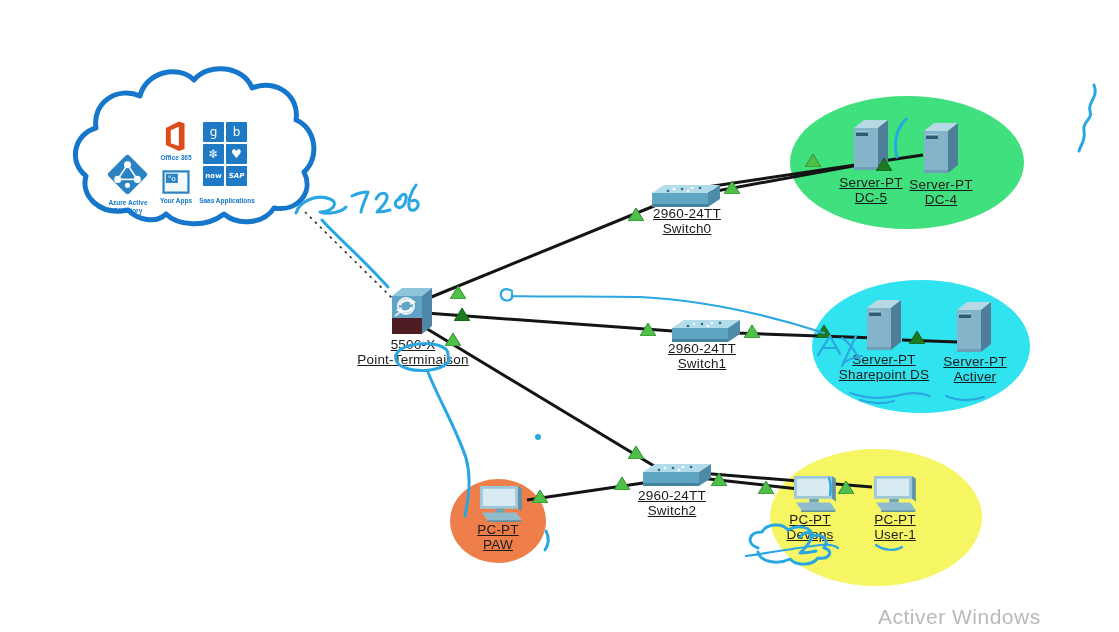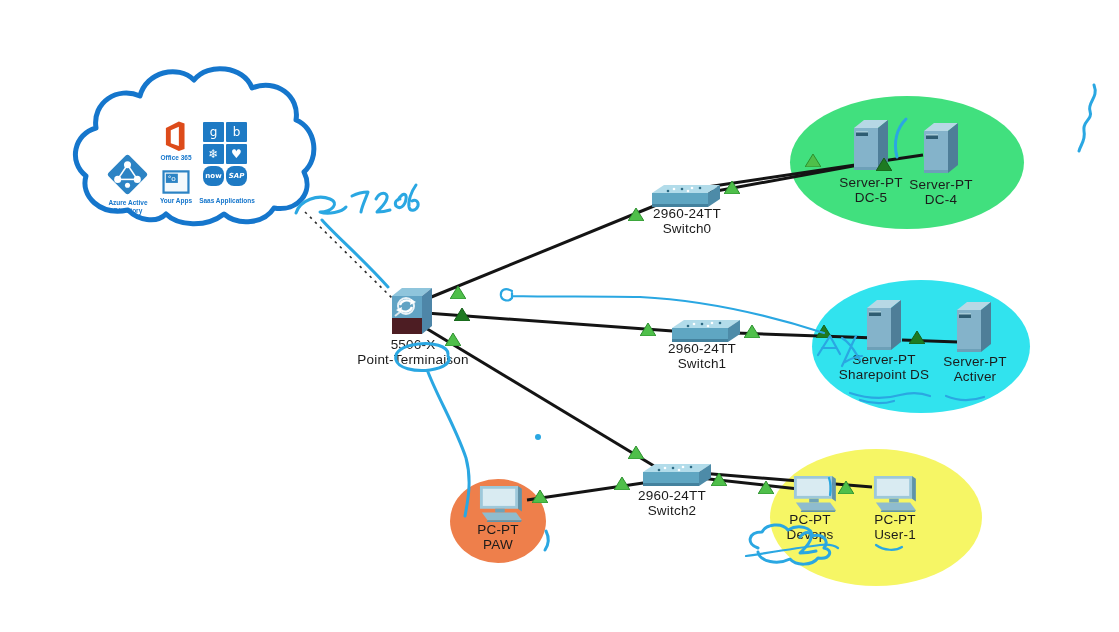--- a/index.html
+++ b/index.html
@@ -20,21 +20,21 @@
   #dev-switch2{left:643px;top:462px;width:68px;height:28px;}
   #dev-dc1{left:850px;top:118px;width:40px;height:58px;}
   #dev-dc2{left:920px;top:121px;width:40px;height:58px;}
   #dev-sharepoint{left:863px;top:298px;width:40px;height:58px;}
   #dev-powerbi{left:953px;top:300px;width:40px;height:58px;}
   #dev-devops{left:786px;top:474px;width:54px;height:40px;}
   #dev-user2{left:866px;top:474px;width:54px;height:40px;}
   #dev-paw{left:472px;top:484px;width:54px;height:40px;}
   
   .dlabel{position:absolute;z-index:5;width:160px;text-align:center;
-          font-size:13.5px;line-height:15px;color:#1b1b1b;letter-spacing:.2px;}
+          font-size:13.5px;line-height:15px;color:#1b1b1b;letter-spacing:.2px;text-decoration:underline;}
   .dlabel span{display:block;}
   #lab-firewall{left:333px;top:337px;}
   #lab-switch0{left:607px;top:206px;}
   #lab-switch1{left:622px;top:341px;}
   #lab-switch2{left:592px;top:488px;}
   #lab-dc1{left:791px;top:175px;}
   #lab-dc2{left:861px;top:177px;}
   #lab-sharepoint{left:804px;top:352px;}
   #lab-powerbi{left:895px;top:354px;}
   #lab-devops{left:730px;top:512px;}
@@ -51,21 +51,21 @@
   #cl-aad{left:18px;top:137px;width:80px;}
   #ci-office{left:90px;top:57px;width:28px;height:34px;}
   #cl-office{left:76px;top:92px;width:60px;}
   #ci-apps{left:92px;top:108px;width:28px;height:24px;}
   #cl-apps{left:76px;top:135px;width:60px;}
   #ci-saas{left:133px;top:60px;width:46px;height:68px;display:grid;
            grid-template-columns:21px 21px;grid-auto-rows:20px;gap:2px;}
   #cl-saas{left:112px;top:135px;width:90px;}
   .tile{background:#1e7ac4;color:#fff;display:flex;align-items:center;justify-content:center;
         font-family:"DejaVu Sans",sans-serif;font-size:12px;border-radius:1px;}
-  .tile.small{font-size:7px;font-weight:bold;border-radius:8px;}
+  .tile.small{font-size:7px;font-weight:bold;}
   .tile.sap{font-style:italic;}
   
   .tri-light{fill:#4fbf4a;stroke:#2c8f2e;stroke-width:1;}
   .tri-dark{fill:#1e7a22;stroke:#155f19;stroke-width:1;}
   .ink{stroke:var(--ink,#2aa7e2);stroke-width:3;fill:none;stroke-linecap:round;stroke-linejoin:round;}
   .ink.thin{stroke-width:2.2;}
   .link{stroke:#141414;stroke-width:3;}
   .dash{stroke:#2e2e2e;stroke-width:1.6;stroke-dasharray:2.5 4.5;}
   
   #watermark{position:absolute;left:878px;top:605px;z-index:7;font-size:21px;
@@ -315,13 +315,14 @@
     <g>
       <path class="ink" d="M758,548 C746,544 748,532 762,532 C766,524 782,522 788,530 C798,524 812,527 812,536 C822,533 830,540 824,548 C834,550 830,560 818,558 C812,566 796,566 790,559 C778,565 760,562 758,552"></path>
       <path class="ink" d="M800,537 C806,530 812,532 811,538 C810,544 804,549 800,553 C806,553 812,552 816,551"></path>
       <path class="ink thin" d="M746,556 C760,554 790,549 820,545 C828,544 834,545 838,548"></path>
     </g>
     <path class="ink thin" d="M876,545 C884,551 896,551 902,547"></path>
     <path class="ink thin" d="M829,478 C831,484 831,490 830,495"></path>
     <circle cx="538" cy="437" r="3" fill="#2aa7e2"></circle>
   </svg>
 
+  <div id="watermark">Activer Windows</div>
 </div>
 
 </body></html>

